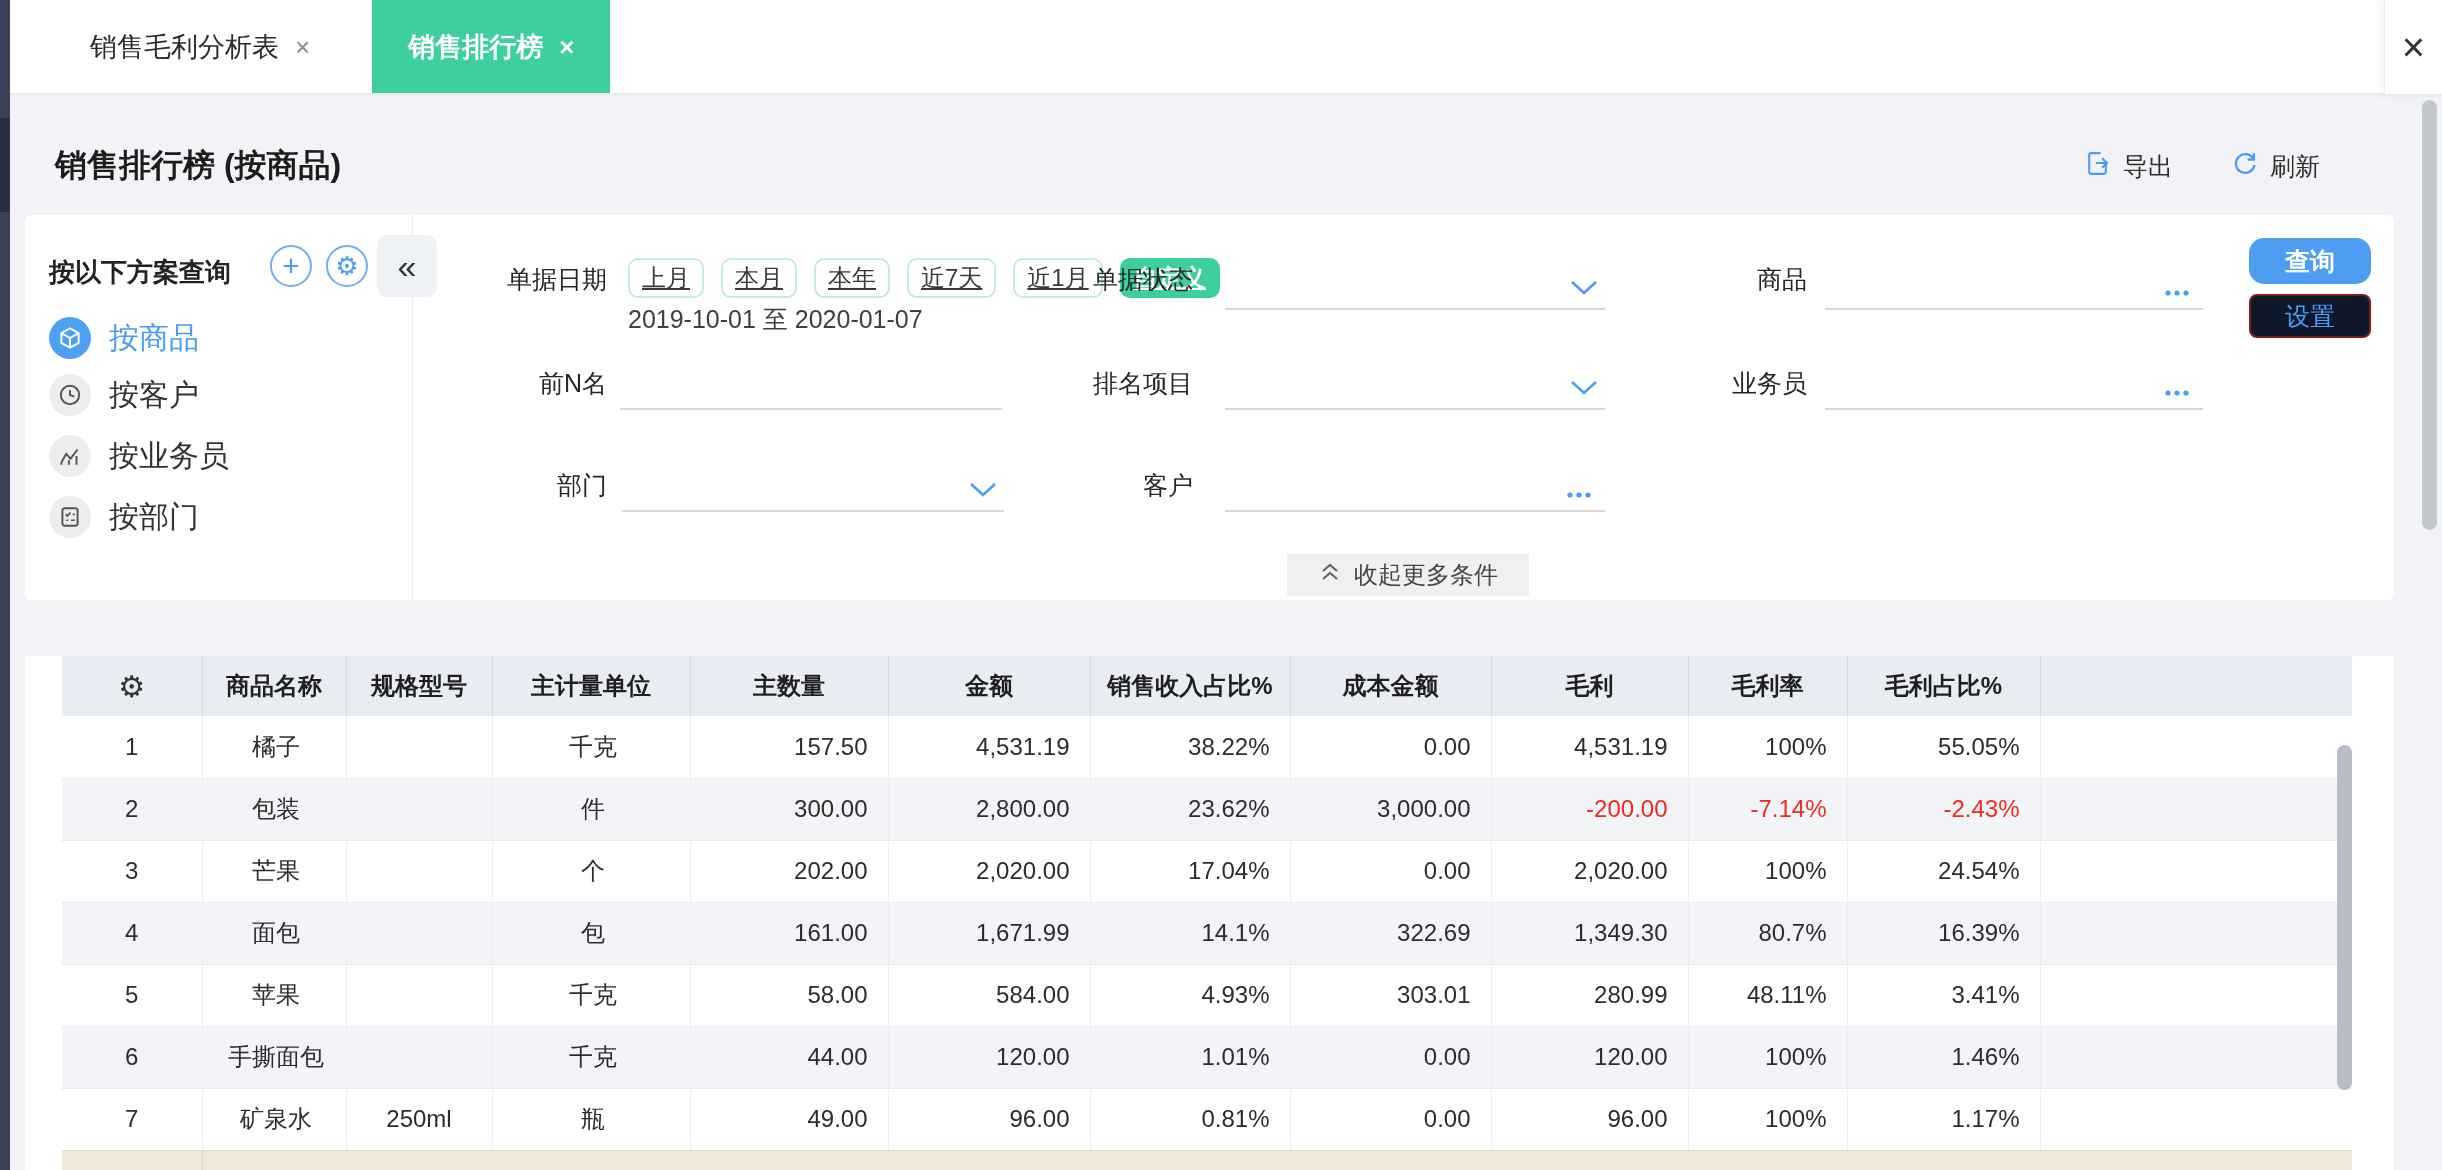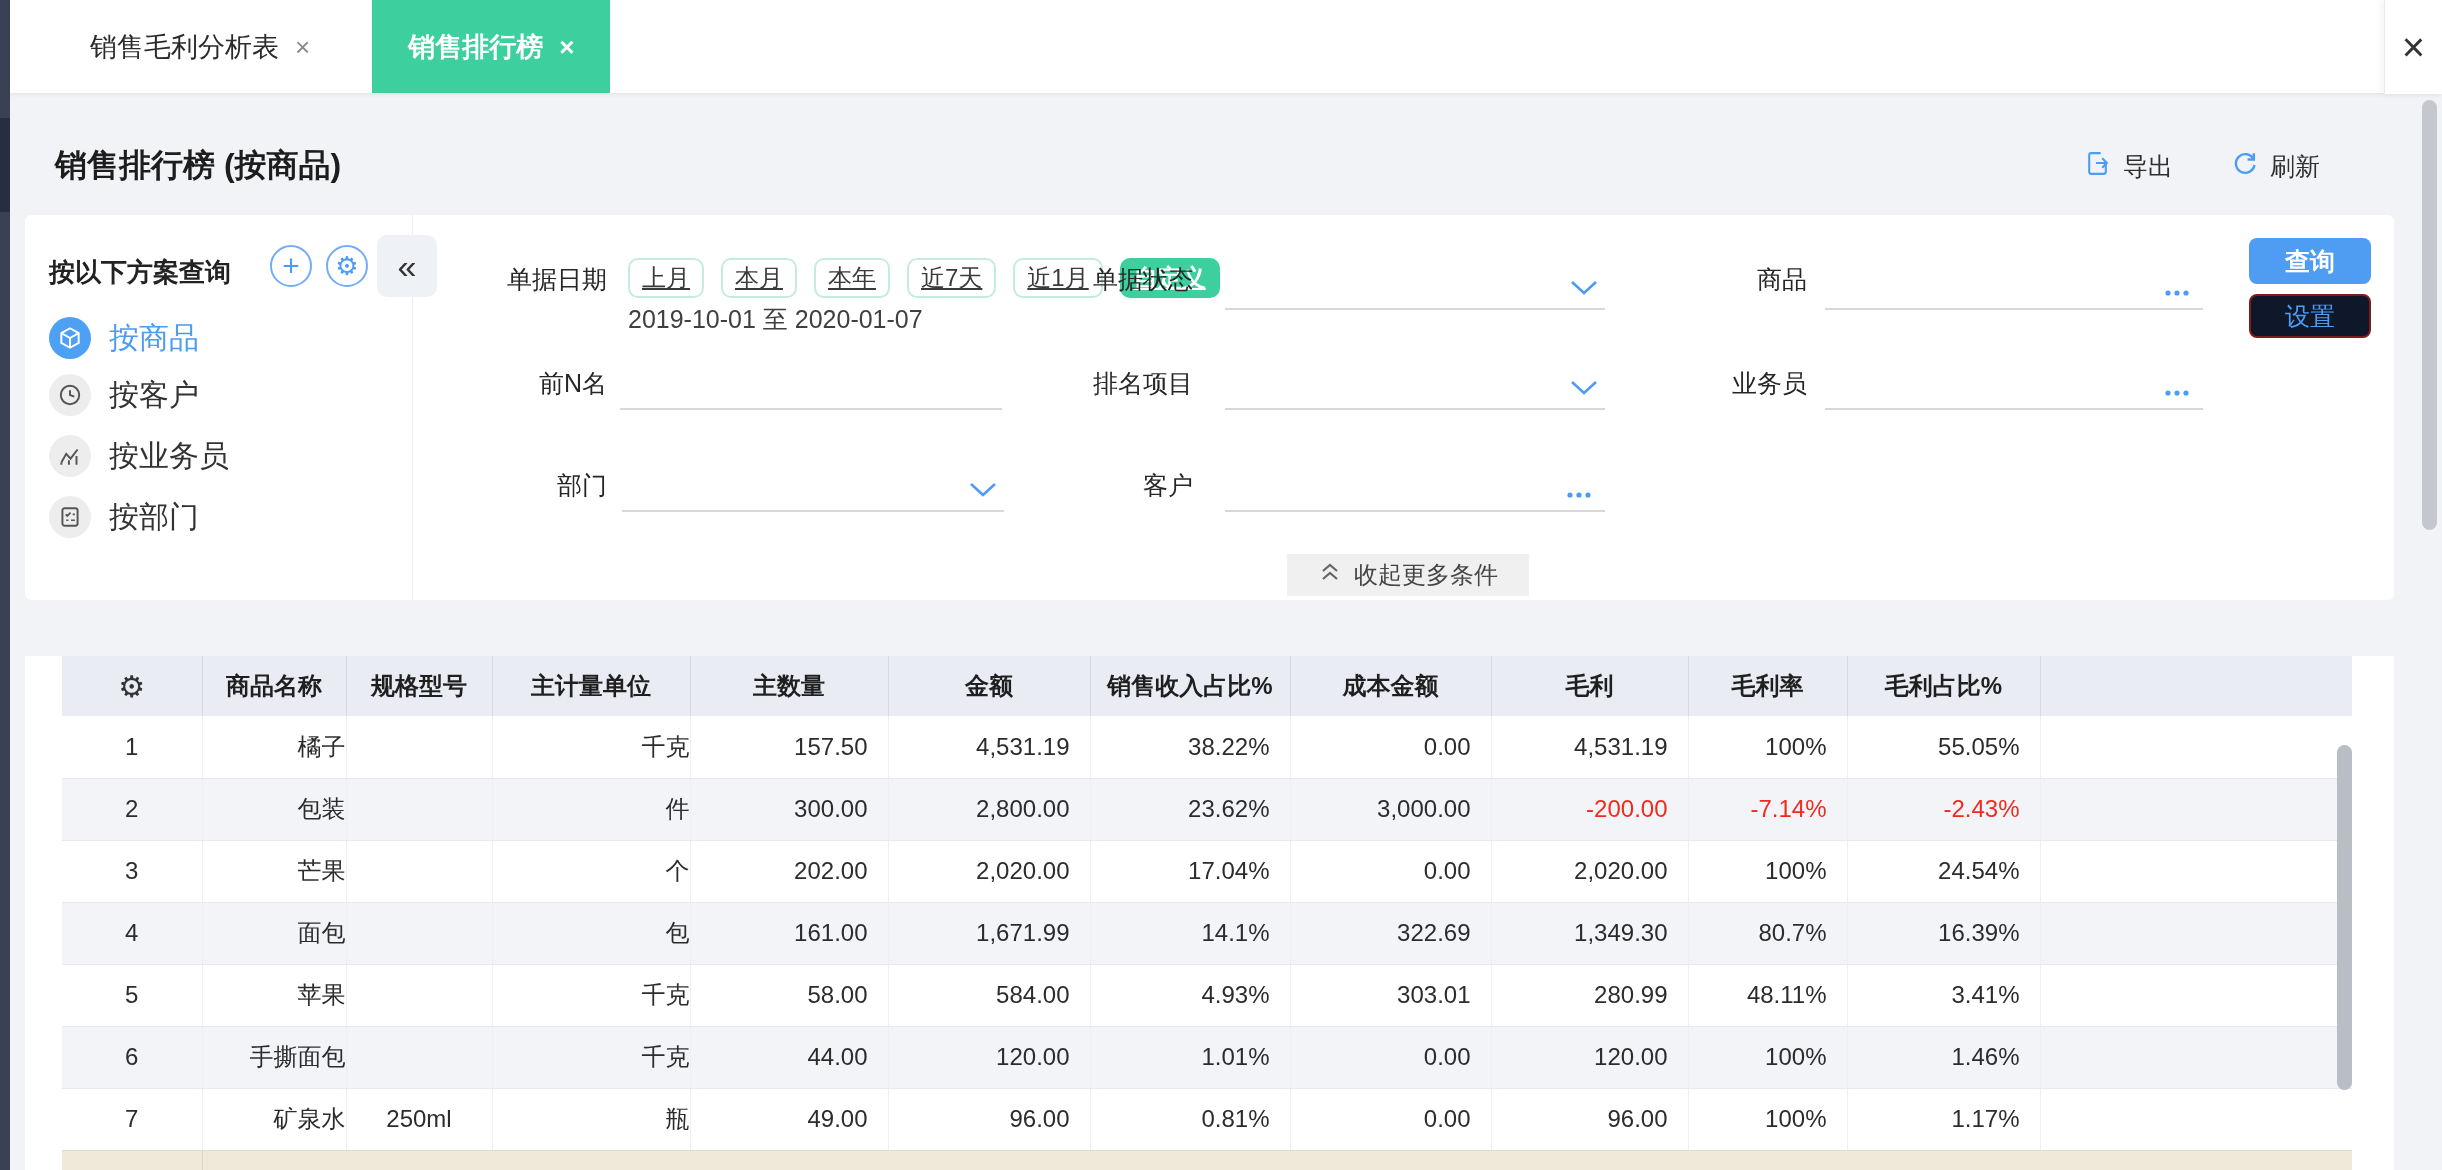--- a/index.html
+++ b/index.html
@@ -48,39 +48,39 @@
   .f-control { position:absolute; height:42px; border-bottom:2px solid #d8d8d8; }
   .f-control .chev { position:absolute; right:6px; bottom:8px; }
   .f-control .dots { position:absolute; right:8px; bottom:6px; }
 
   .pills { position:absolute; left:603px; top:43px; display:flex; gap:17px; }
   .pill { height:40px; display:flex; align-items:center; padding:0 12px; border:2px solid #c4ecdc; border-radius:10px;
           font-size:24px; color:#3a3a3a; background:#fff; cursor:pointer;text-decoration:underline; }
   .pill.custom { background:#3ecf9e; border-color:#3ecf9e; color:#fff; font-weight:bold; }
   .date-range { position:absolute; left:603px; top:88px; font-size:25px; color:#404040; }
 
-  .btn-query { position:absolute; left:2224px; top:23px; width:122px; height:46px; background:#4f9df3; border-radius:8px;
+  .btn-query { position:absolute; left:2224px; top:23px; width:122px; height:46px; background:#4f9df3; border-radius:15px;
                color:#fff; font-size:25px; font-weight:bold; display:flex; align-items:center; justify-content:center; cursor:pointer; }
   .btn-settings { position:absolute; left:2224px; top:79px; width:122px; height:44px; background:#0f172a; border:2px solid #7f1d1d;
                   border-radius:8px; color:#4b9cf5; font-size:25px; display:flex; align-items:center; justify-content:center; cursor:pointer; }
 
   .collapse-more { position:absolute; left:1262px; bottom:4px; width:242px; height:42px; background:#f0f0f0; border-radius:0;
                    display:flex; align-items:center; justify-content:center; gap:12px; font-size:24px; color:#454545; cursor:pointer; }
 
   
   .table-panel { position:absolute; left:25px; top:656px; width:2369px; height:514px; background:#ffffff; }
   table { position:absolute; left:37px; top:0; width:2290px; border-collapse:collapse; table-layout:fixed; }
   thead th { height:60px; background:#e9ecf3; font-size:24px; font-weight:bold; color:#1f1f1f; text-align:center;
              border-right:1px solid #d6d9e0; }
   thead th:last-child { border-right:none; }
   tbody td { height:62px; font-size:24px; color:#2c2c2c; border-bottom:1px solid #e8e9ee; border-right:1px solid #eeeff3; background-clip:padding-box; }
   tbody td:last-child { border-right:none; }
   tbody tr:nth-child(even) td { background:#f2f4f8; }
   td.al-c { text-align:center; }
-  td.al-l { text-align:right; padding-left:4px; }
+  td.al-l { text-align:center; padding-left:4px; }
   td.al-r { text-align:right; padding-right:20px; }
   td.neg { color:#f02a1e; }
   .gear-th { font-size:30px; color:#333; cursor:pointer; }
   .totals-strip { position:absolute; left:37px; top:494px; width:2290px; height:20px; background:#efe9da; border-top:1px solid #e2ddcb; }
   .totals-strip .div { position:absolute; left:140px; top:0; bottom:0; width:1px; background:#dcd7c6; }
 
   
   .tbl-scroll { position:absolute; left:2312px; top:89px; width:15px; height:345px; border-radius:8px; background:#b9bdc5; }
   .win-scroll { position:absolute; right:5px; top:100px; width:15px; height:430px; border-radius:8px; background:#c4c7cd; }
 </style>

